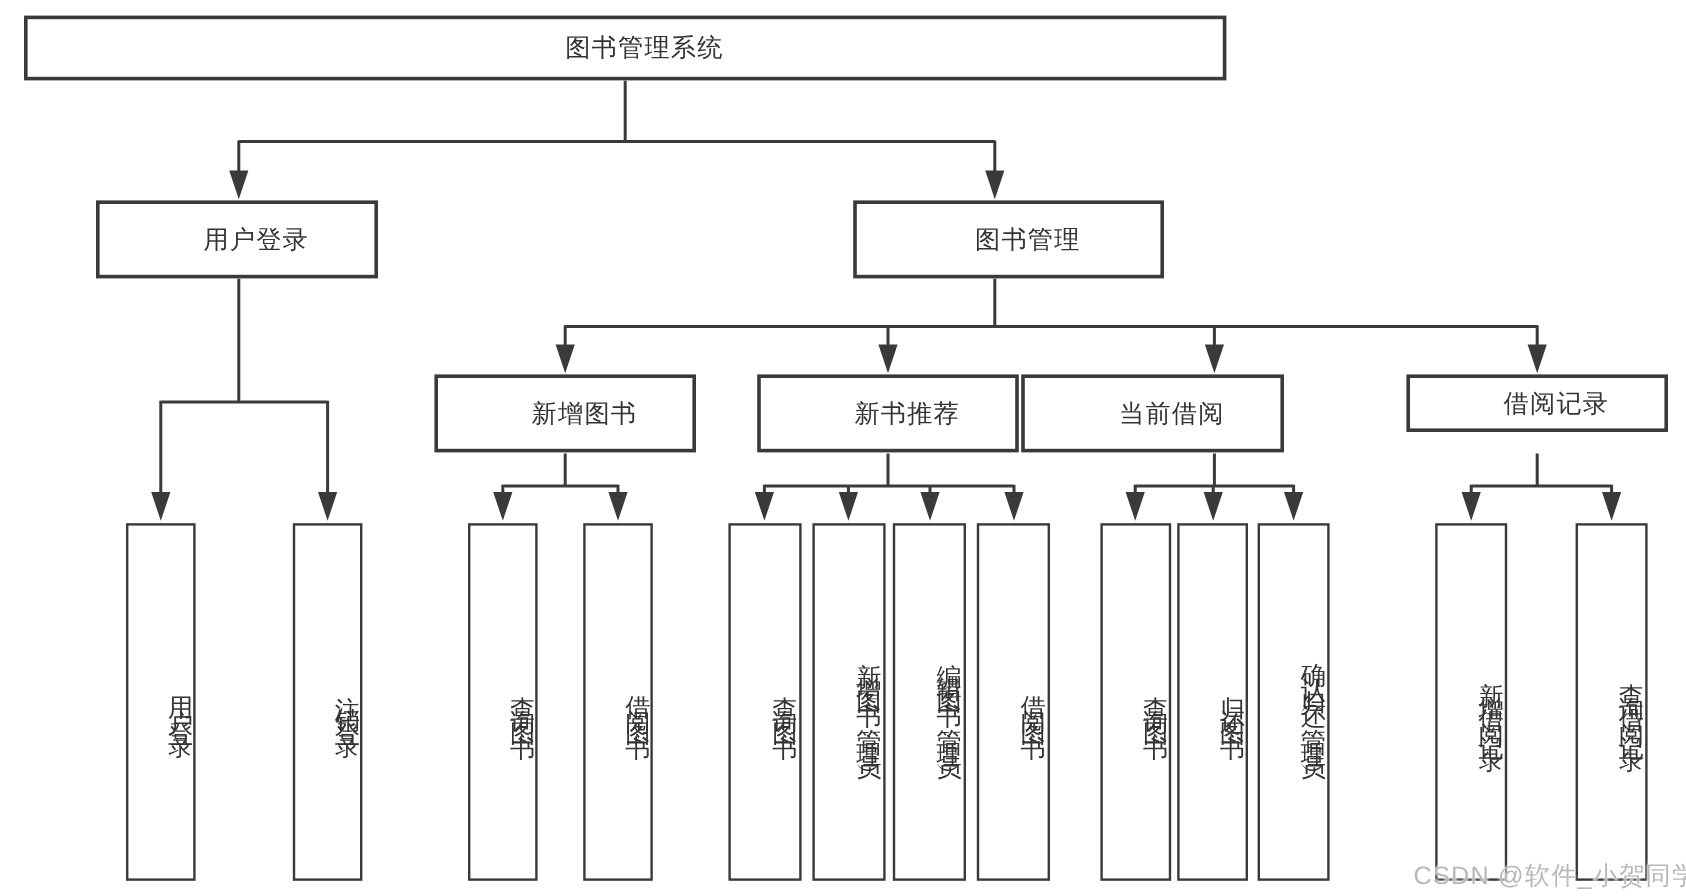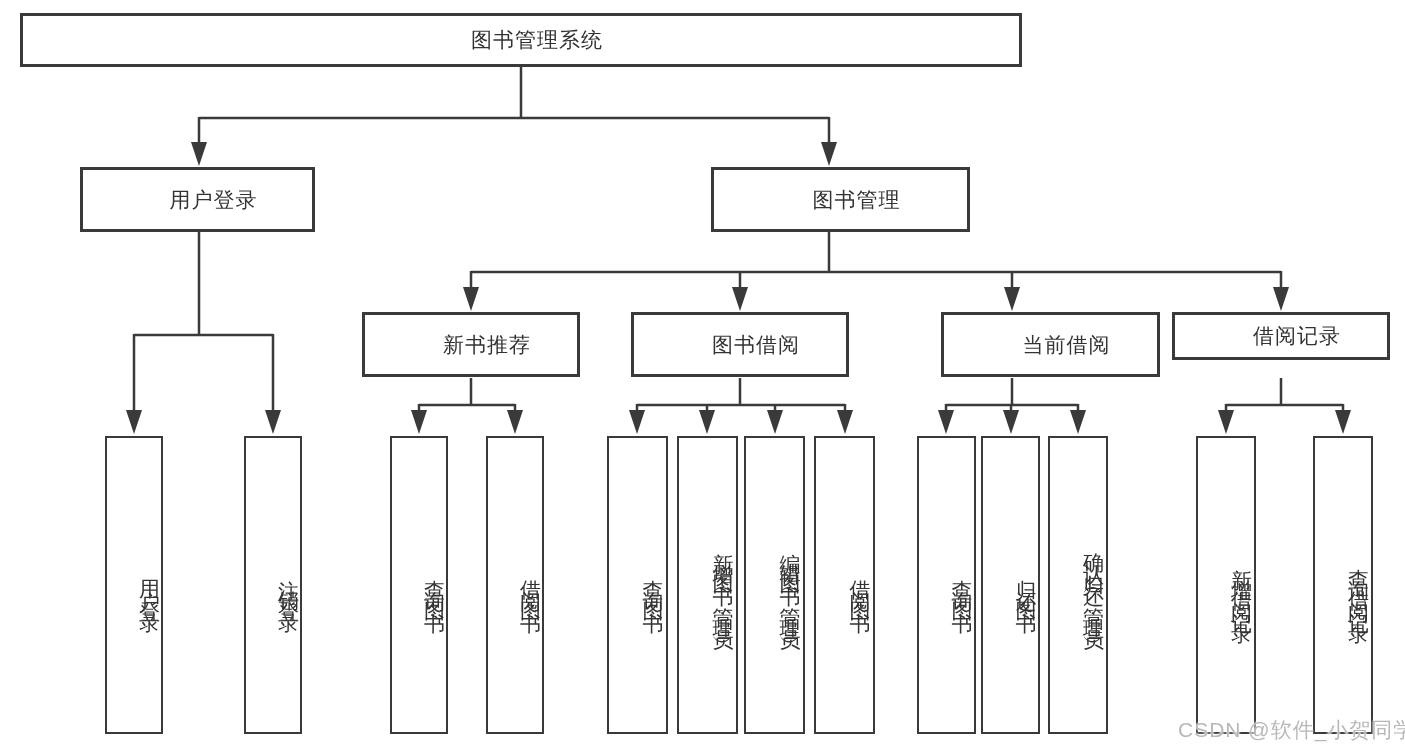--- a/index.html
+++ b/index.html
@@ -99,23 +99,23 @@
       <polygon class="carrow" points="1218,410 1234,410 1226,434"></polygon>
       <polygon class="carrow" points="1335,410 1351,410 1343,434"></polygon>
     </g>
   </svg>
 
   <div class="node h" style="left:20px;top:13px;width:1002px;height:54px;">图书管理系统</div>
 
   <div class="node h" style="left:80px;top:167px;width:235px;height:65px;">用户登录</div>
   <div class="node h" style="left:711px;top:167px;width:259px;height:65px;">图书管理</div>
 
-  <div class="node h" style="left:362px;top:312px;width:218px;height:65px;">新书推荐</div>
-  <div class="node h" style="left:631px;top:312px;width:218px;height:65px;">图书借阅</div>
-  <div class="node h" style="left:941px;top:312px;width:219px;height:65px;">当前借阅</div>
+  <div class="node h" style="left:362px;top:312px;width:218px;height:65px;">新增图书</div>
+  <div class="node h" style="left:631px;top:312px;width:218px;height:65px;">新书推荐</div>
+  <div class="node h" style="left:851px;top:312px;width:219px;height:65px;">当前借阅</div>
   <div class="node h" style="left:1172px;top:312px;width:218px;height:48px;">借阅记录</div>
 
   <div class="node v leaf" style="left:105px;width:58px;">用户登录</div>
   <div class="node v leaf" style="left:244px;width:58px;">注销登录</div>
 
   <div class="node v leaf" style="left:390px;width:58px;">查询图书</div>
   <div class="node v leaf" style="left:486px;width:58px;">借阅图书</div>
 
   <div class="node v leaf" style="left:607px;width:61px;">查询图书</div>
   <div class="node v leaf" style="left:677px;width:61px;">新增图书（管理员）</div>

